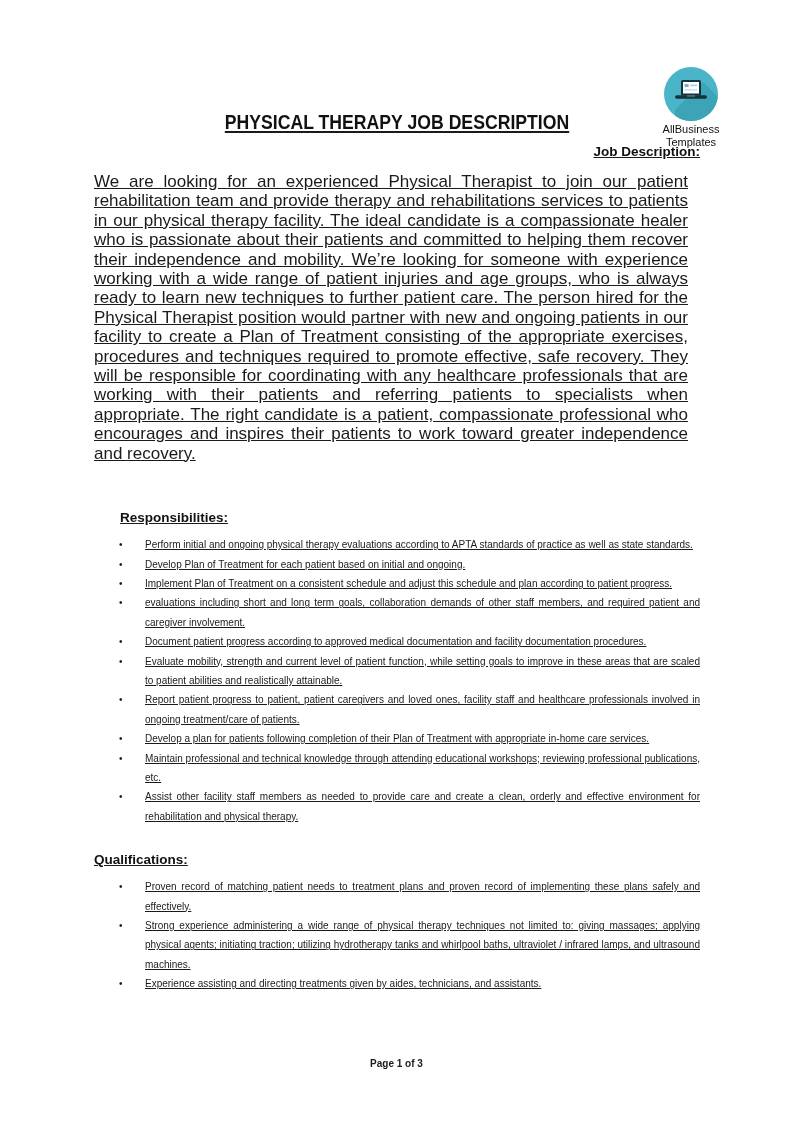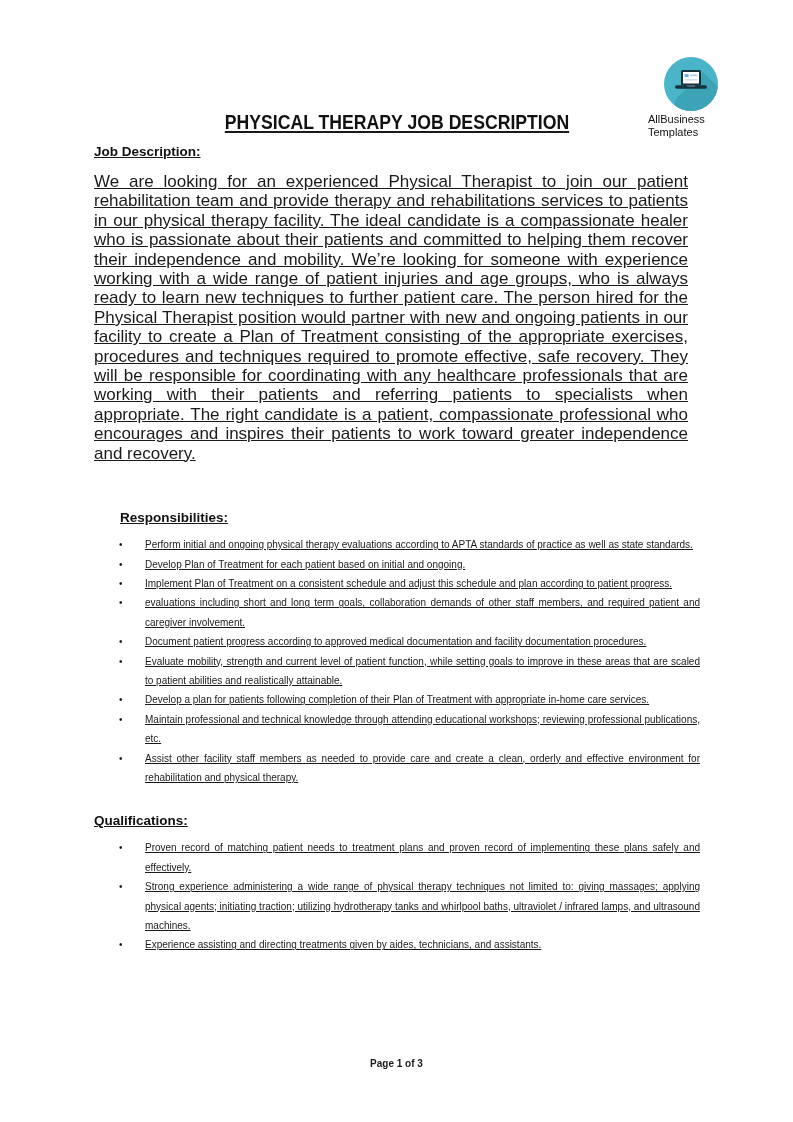--- a/index.html
+++ b/index.html
@@ -29,21 +29,21 @@
     transform-origin: 50% 50%;
     white-space: nowrap;
     letter-spacing: 0px;
   }
   .section-heading {
     margin: 0;
     font-size: 13.5px;
     font-weight: bold;
     color: #111111;
   }
-  .h-jobdesc   { margin-top: 10px; }
+  .h-jobdesc   { margin-top: 10px; text-align: right; }
   .h-resp      { margin-top: 47px; padding-left: 26px; }
   .h-qual      { margin-top: 26px; }
   .body-par {
     margin: 13px 12px 0 0;
     font-size: 17px;
     line-height: 19.4px;
     text-align: justify;
   }
   ul.bullets {
     margin: 10px 0 0 0;
@@ -59,22 +59,23 @@
   }
   ul.bullets li::before {
     content: "\2022";
     position: absolute;
     left: 25px;
     top: 0;
   }
   .logo {
     position: absolute;
     left: 648px;
-    top: 57px;
+    top: 67px;
     width: 86px;
+    text-align: center;
   }
   .logo svg { display: block; margin: 0 auto; }
   .logo-text {
     margin-top: 2px;
     font-size: 11px;
     line-height: 12.5px;
     color: #111111;
   }
   .logo-text span { display: block; }
   .footer {
@@ -125,20 +126,21 @@
     <p class="body-par">We are looking for an experienced Physical Therapist to join our patient rehabilitation team and provide therapy and rehabilitations services to patients in our physical therapy facility. The ideal candidate is a compassionate healer who is passionate about their patients and committed to helping them recover their independence and mobility. We’re looking for someone with experience working with a wide range of patient injuries and age groups, who is always ready to learn new techniques to further patient care. The person hired for the Physical Therapist position would partner with new and ongoing patients in our facility to create a Plan of Treatment consisting of the appropriate exercises, procedures and techniques required to promote effective, safe recovery. They will be responsible for coordinating with any healthcare professionals that are working with their patients and referring patients to specialists when appropriate. The right candidate is a patient, compassionate professional who encourages and inspires their patients to work toward greater independence and recovery.</p>
 
     <h2 class="section-heading h-resp">Responsibilities:</h2>
     <ul class="bullets">
       <li>Perform initial and ongoing physical therapy evaluations according to APTA standards of practice as well as state standards.</li>
       <li>Develop Plan of Treatment for each patient based on initial and ongoing.</li>
       <li>Implement Plan of Treatment on a consistent schedule and adjust this schedule and plan according to patient progress.</li>
       <li>evaluations including short and long term goals, collaboration demands of other staff members, and required patient and caregiver involvement.</li>
       <li>Document patient progress according to approved medical documentation and facility documentation procedures.</li>
       <li>Evaluate mobility, strength and current level of patient function, while setting goals to improve in these areas that are scaled to patient abilities and realistically attainable.</li>
+      <li>Report patient progress to patient, patient caregivers and loved ones, facility staff and healthcare professionals involved in ongoing treatment/care of patients.</li>
       <li>Develop a plan for patients following completion of their Plan of Treatment with appropriate in-home care services.</li>
       <li>Maintain professional and technical knowledge through attending educational workshops; reviewing professional publications, etc.</li>
       <li>Assist other facility staff members as needed to provide care and create a clean, orderly and effective environment for rehabilitation and physical therapy.</li>
     </ul>
 
     <h2 class="section-heading h-qual">Qualifications:</h2>
     <ul class="bullets">
       <li>Proven record of matching patient needs to treatment plans and proven record of implementing these plans safely and effectively.</li>
       <li>Strong experience administering a wide range of physical therapy techniques not limited to: giving massages; applying physical agents; initiating traction; utilizing hydrotherapy tanks and whirlpool baths, ultraviolet / infrared lamps, and ultrasound machines.</li>
       <li>Experience assisting and directing treatments given by aides, technicians, and assistants.</li>

